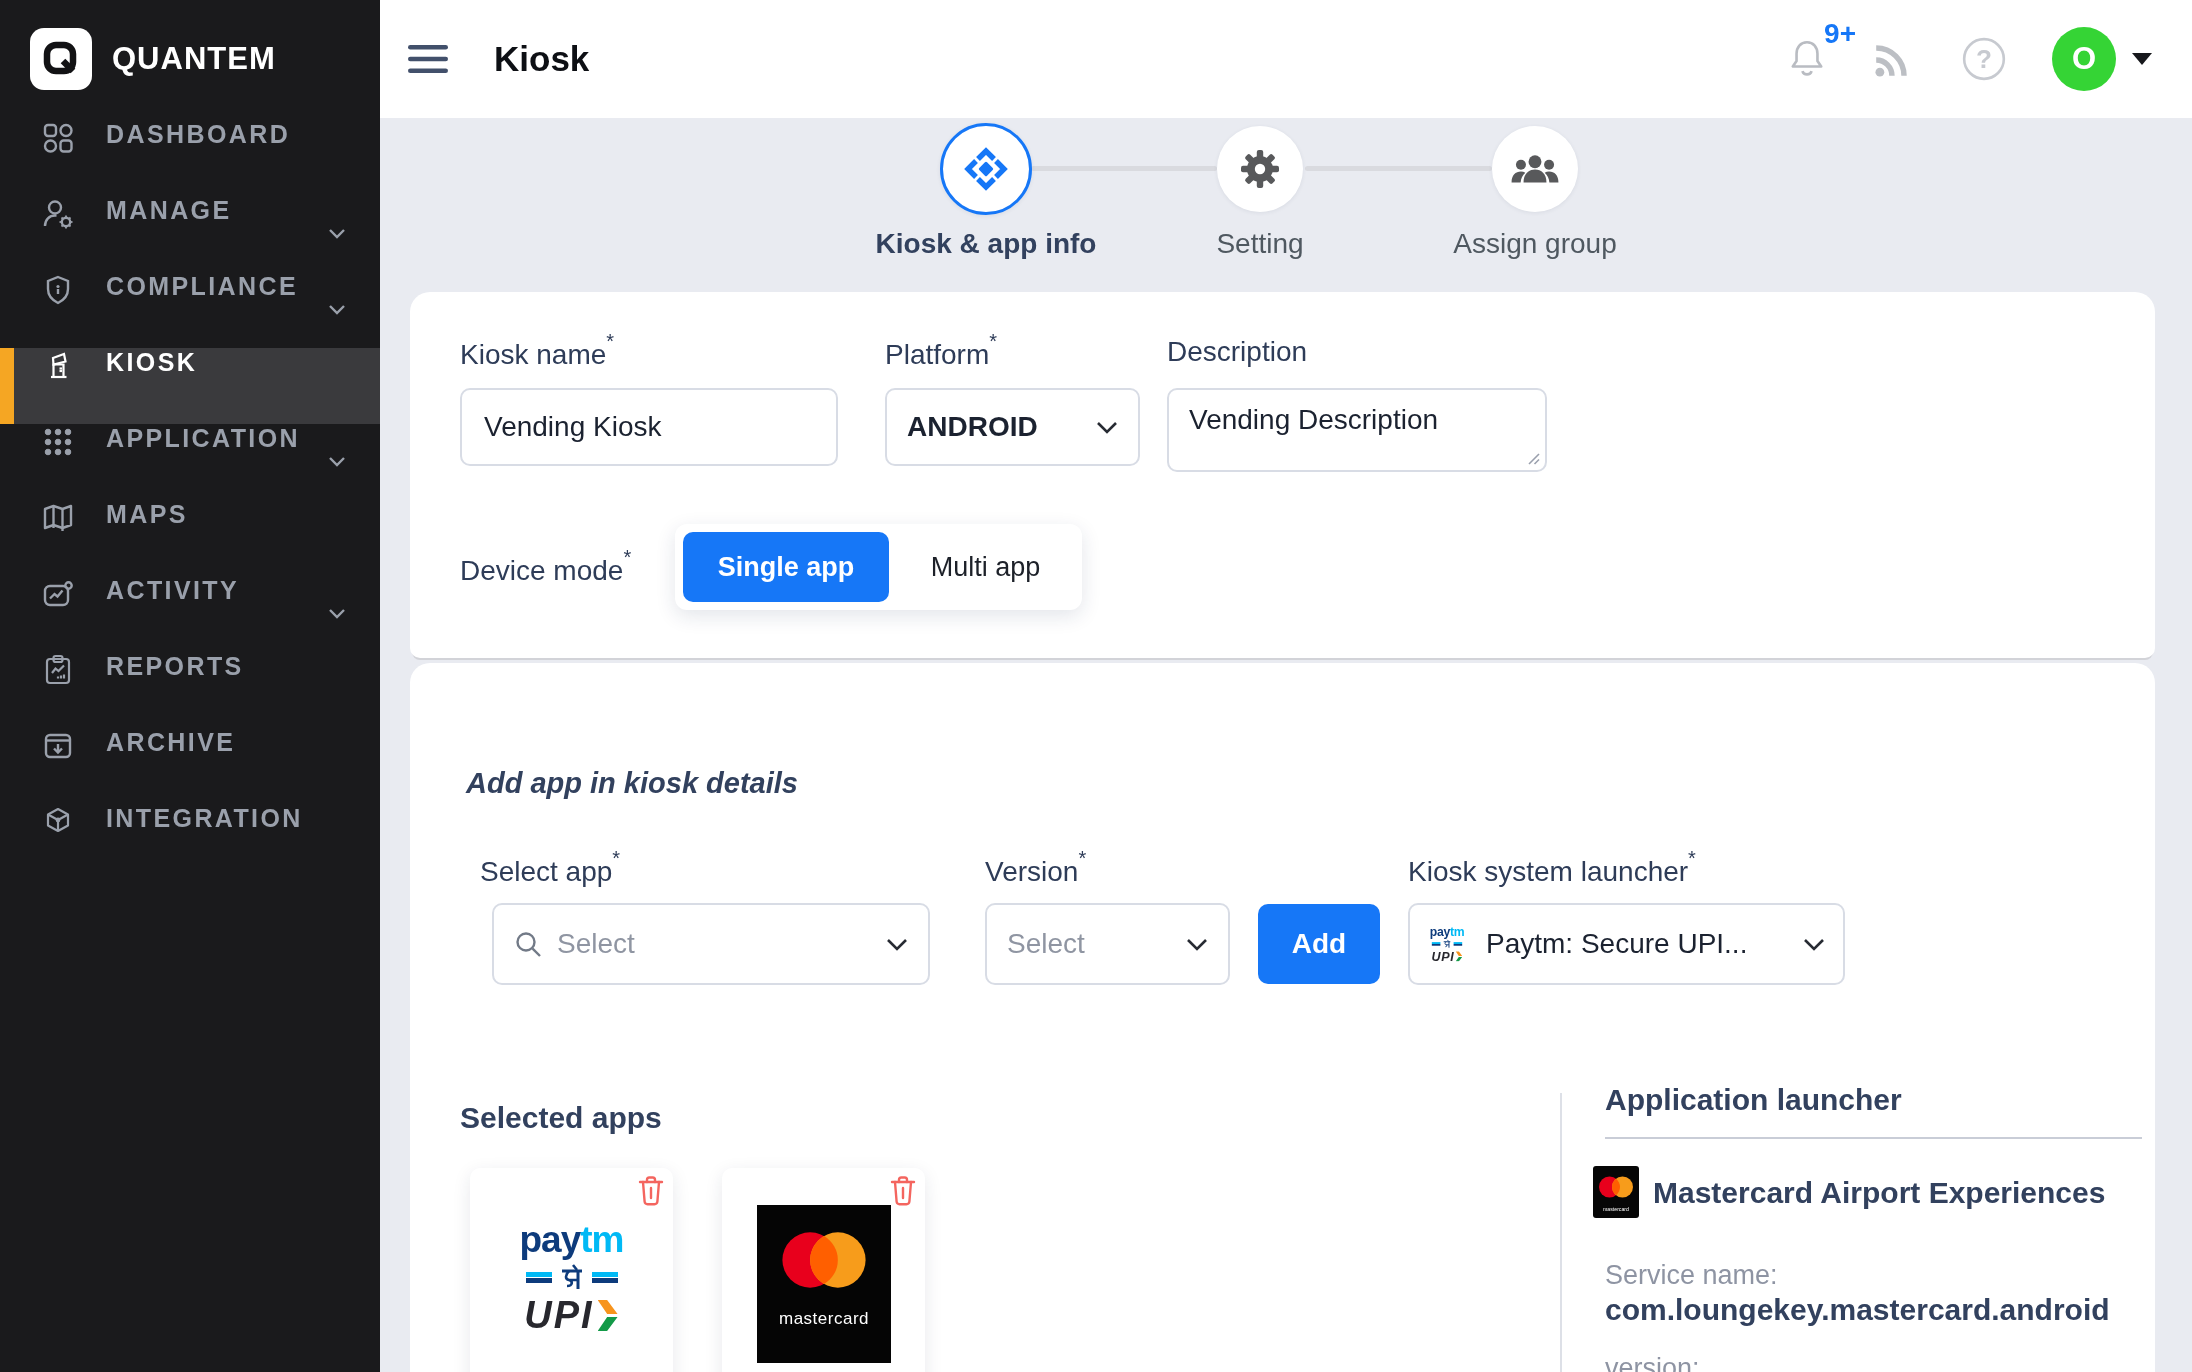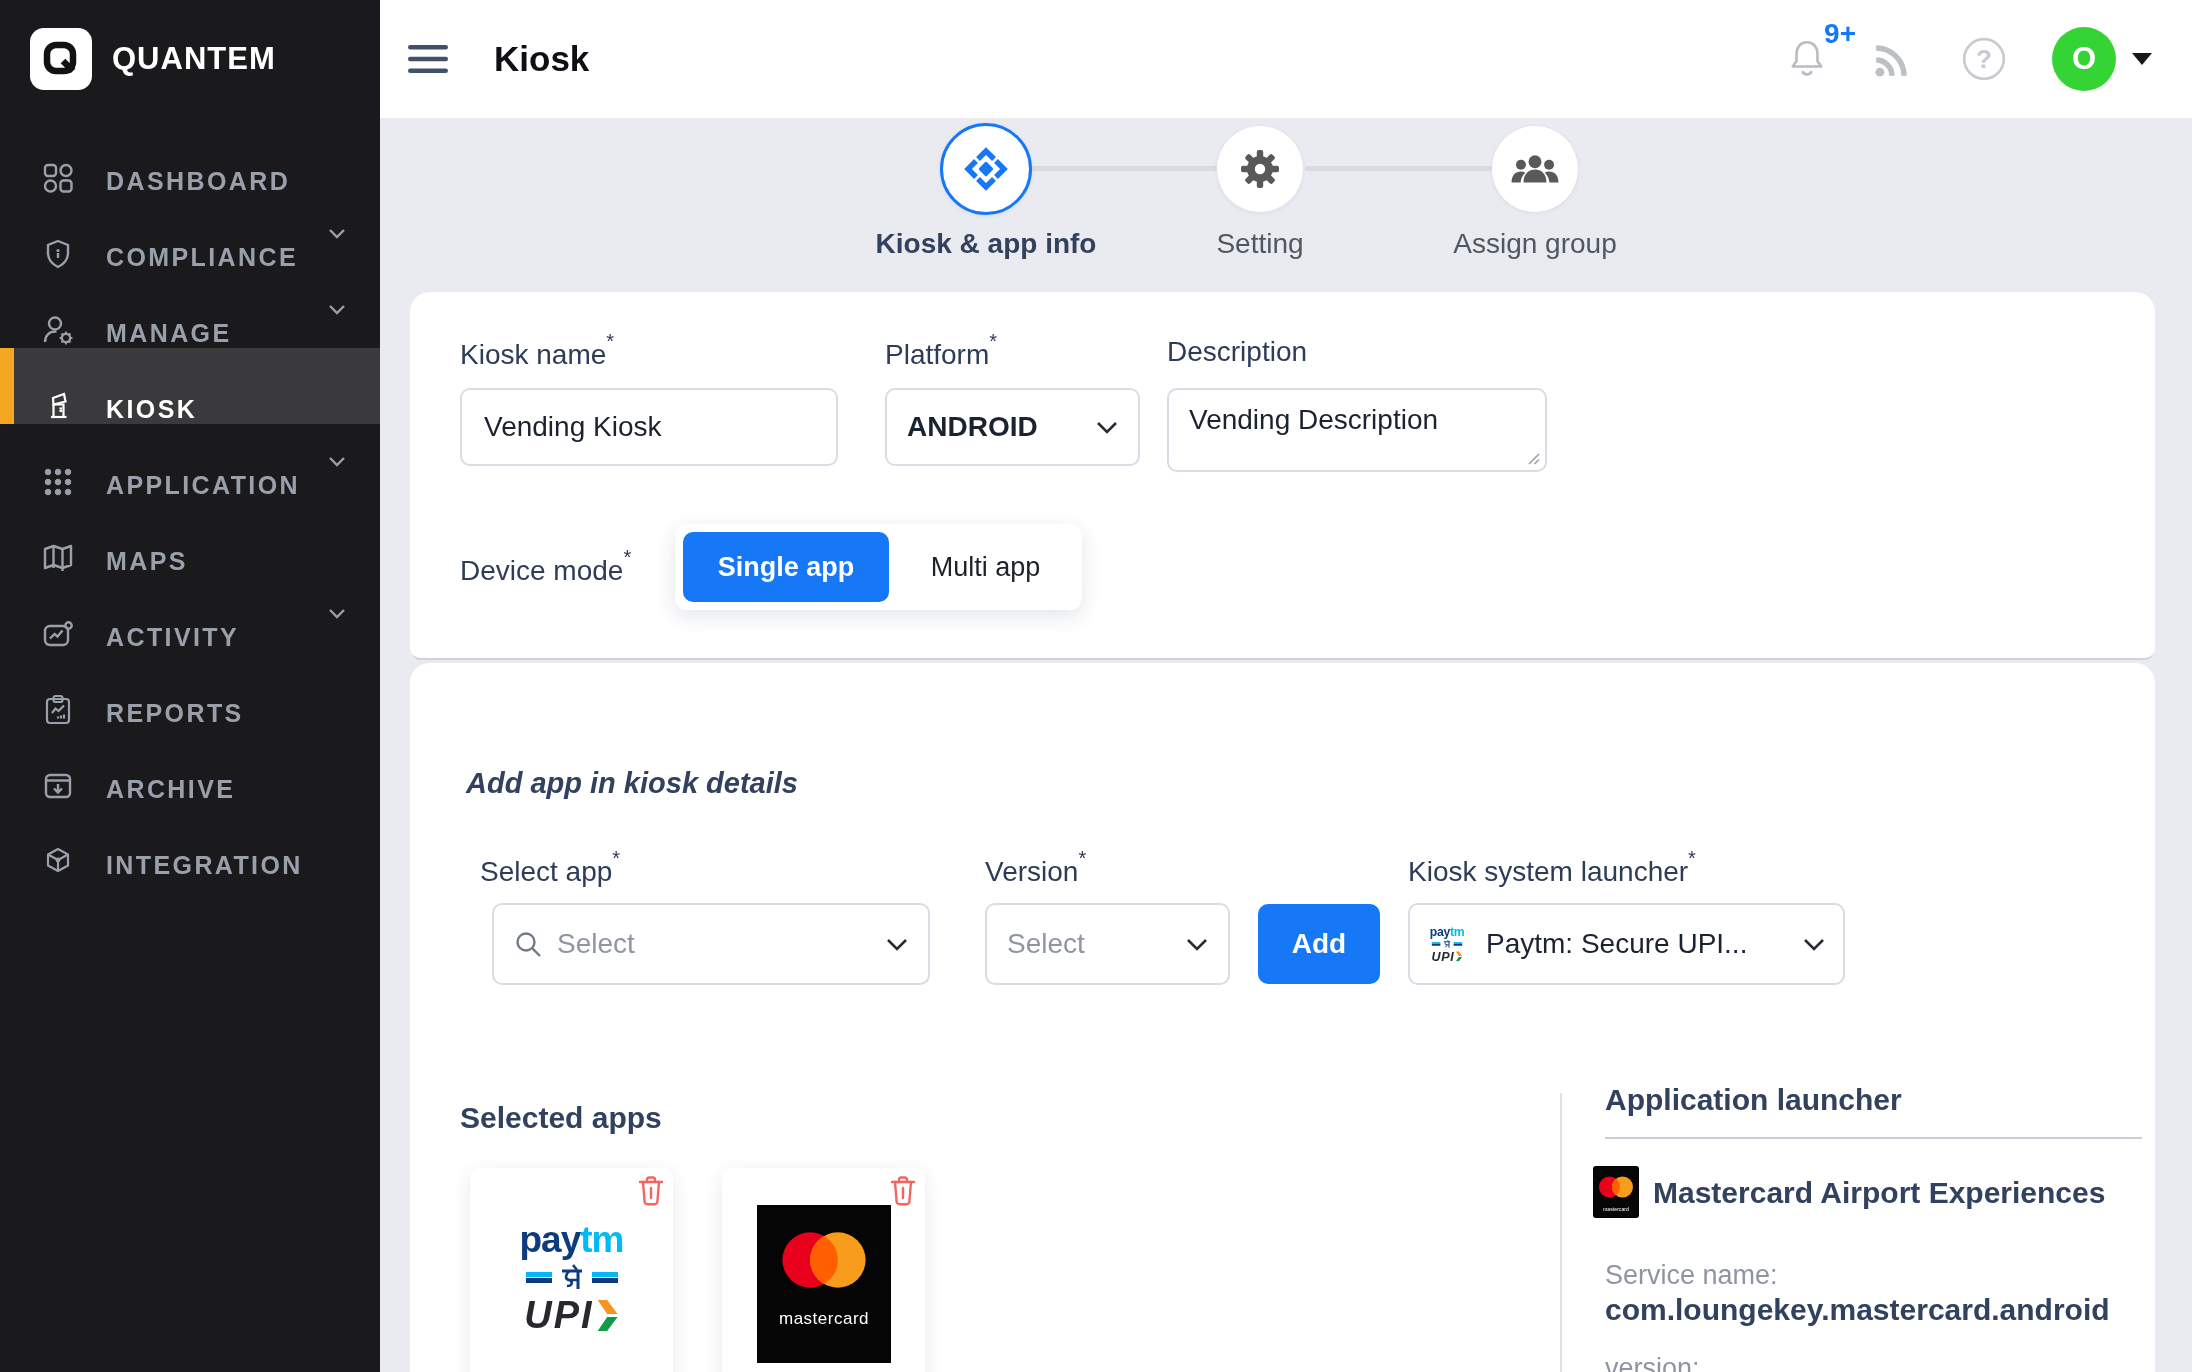--- a/index.html
+++ b/index.html
@@ -6,21 +6,21 @@
   html,body { width:2192px; height:1372px; overflow:hidden; }
   body { font-family:"Liberation Sans","DejaVu Sans",sans-serif; background:#e9ebf1; }
   .app { position:relative; width:2192px; height:1372px; overflow:hidden;padding-left:44px; }
 
   
   .sidebar { position:absolute; left:0; top:0; width:380px; height:1372px; background:#1a1a1c; z-index:30; }
   .brand { display:flex; align-items:center; gap:20px; padding:28px 0 26px 30px; }
   .brand-logo { width:62px; height:62px; background:#fff; border-radius:14px; display:flex; align-items:center; justify-content:center; }
   .brand-name { color:#fff; font-size:31px; font-weight:700; letter-spacing:1px; }
   .nav { margin-top:4px; }
-  .nav-item { position:relative; height:76px; display:flex; align-items:flex-end; padding-left:40px; gap:30px; color:#9aa0ab; cursor:pointer; }
+  .nav-item { position:relative; height:76px; display:flex; align-items:flex-start; padding-left:40px; gap:30px; color:#9aa0ab; cursor:pointer; }
   .nav-item .nav-label { font-size:25px; font-weight:600; letter-spacing:2.4px; }
   .nav-icon { width:36px; height:36px; display:flex; align-items:center; justify-content:center; flex:none; }
   .nav-icon svg { stroke:currentColor; }
   .nav-chevron { position:absolute; right:34px; top:50%; transform:translateY(-50%); display:flex; }
   .nav-item.active { background:#3a3a3d; color:#ffffff; padding-left:26px; border-left:14px solid #f5a623; }
 
   
   .topbar { position:absolute; left:380px; top:0; right:0; height:118px; background:#fff; display:flex; align-items:center; z-index:20; }
   .hamburger { background:none; border:none; margin-left:28px; cursor:pointer; display:flex; }
   .page-title { margin-left:46px; font-size:35px; font-weight:700; color:#0d0f14; }
@@ -136,56 +136,56 @@
           <svg width="34" height="34" viewBox="0 0 34 34" fill="none" stroke-width="2.4">
               <rect x="4" y="4" width="11" height="11" rx="3"></rect>
               <circle cx="25" cy="9.5" r="5.5"></circle>
               <circle cx="9.5" cy="25" r="5.5"></circle>
               <rect x="19.5" y="19.5" width="11" height="11" rx="3"></rect>
             </svg>
         </span>
         <span class="nav-label">DASHBOARD</span>
       </div>
 
-
-      <div class="nav-item">
-        <span class="nav-icon">
-          <svg width="34" height="34" viewBox="0 0 34 34" fill="none" stroke-width="2.4">
-              <path d="M17 4 l10 4 v8 c0 7 -4 11 -10 14 c-6 -3 -10 -7 -10 -14 v-8 z"></path>
-              <circle cx="17" cy="13.5" r="1.6" fill="currentColor" stroke="none"></circle>
-              <line x1="17" y1="16" x2="17" y2="21"></line>
-            </svg>
-        </span>
-        <span class="nav-label">COMPLIANCE</span>
-        <span class="nav-chevron">
-            <svg width="18" height="12" viewBox="0 0 18 12" fill="none">
-              <path d="M2 2 L9 9 L16 2" stroke="#9aa0ab" stroke-width="2.4"></path>
-            </svg>
-          </span>
-      </div>
 
       <div class="nav-item">
         <span class="nav-icon">
           <svg width="34" height="34" viewBox="0 0 34 34" fill="none" stroke-width="2.4">
               <circle cx="14" cy="10.5" r="6"></circle>
               <path d="M4 29 c0-6.5 4.5-10.5 10-10.5 h1.5"></path>
               <circle cx="25" cy="25" r="4.2"></circle>
               <g stroke-width="1.8">
                 <line x1="25" y1="18.5" x2="25" y2="20.5"></line>
                 <line x1="25" y1="29.5" x2="25" y2="31.5"></line>
                 <line x1="18.5" y1="25" x2="20.5" y2="25"></line>
                 <line x1="29.5" y1="25" x2="31.5" y2="25"></line>
                 <line x1="20.5" y1="20.5" x2="21.9" y2="21.9"></line>
                 <line x1="28.1" y1="28.1" x2="29.5" y2="29.5"></line>
                 <line x1="29.5" y1="20.5" x2="28.1" y2="21.9"></line>
                 <line x1="21.9" y1="28.1" x2="20.5" y2="29.5"></line>
               </g>
             </svg>
         </span>
         <span class="nav-label">MANAGE</span>
+        <span class="nav-chevron">
+            <svg width="18" height="12" viewBox="0 0 18 12" fill="none">
+              <path d="M2 2 L9 9 L16 2" stroke="#9aa0ab" stroke-width="2.4"></path>
+            </svg>
+          </span>
+      </div>
+
+      <div class="nav-item">
+        <span class="nav-icon">
+          <svg width="34" height="34" viewBox="0 0 34 34" fill="none" stroke-width="2.4">
+              <path d="M17 4 l10 4 v8 c0 7 -4 11 -10 14 c-6 -3 -10 -7 -10 -14 v-8 z"></path>
+              <circle cx="17" cy="13.5" r="1.6" fill="currentColor" stroke="none"></circle>
+              <line x1="17" y1="16" x2="17" y2="21"></line>
+            </svg>
+        </span>
+        <span class="nav-label">COMPLIANCE</span>
         <span class="nav-chevron">
             <svg width="18" height="12" viewBox="0 0 18 12" fill="none">
               <path d="M2 2 L9 9 L16 2" stroke="#9aa0ab" stroke-width="2.4"></path>
             </svg>
           </span>
       </div>
 
       <div class="nav-item active">
         <span class="nav-icon">
           <svg width="34" height="34" viewBox="0 0 34 34" fill="none" stroke-width="2.2">

